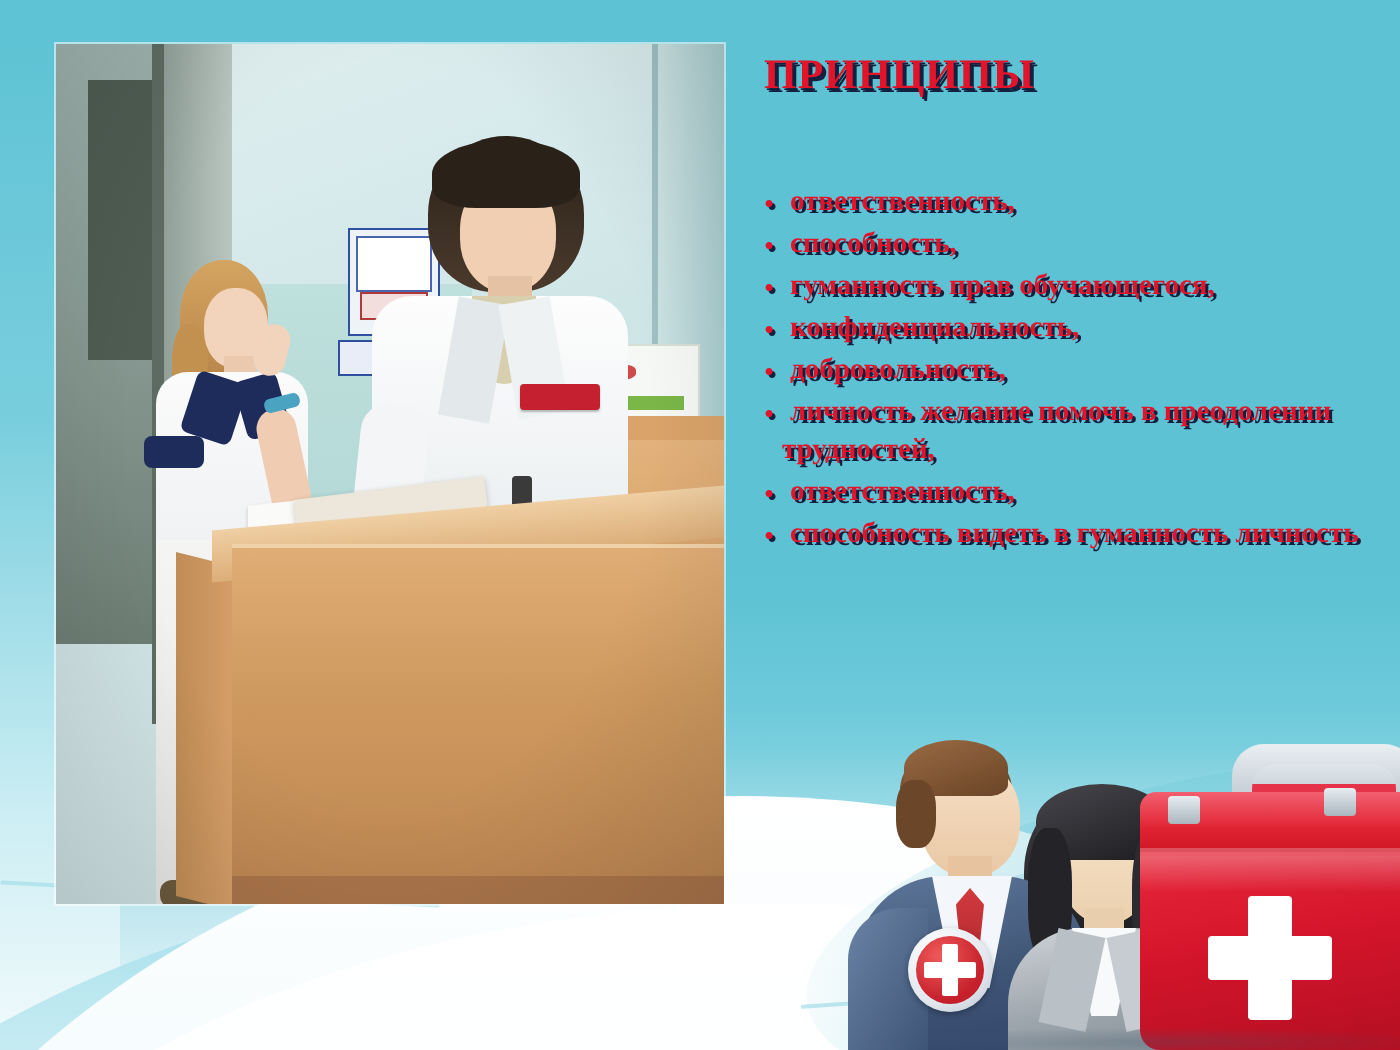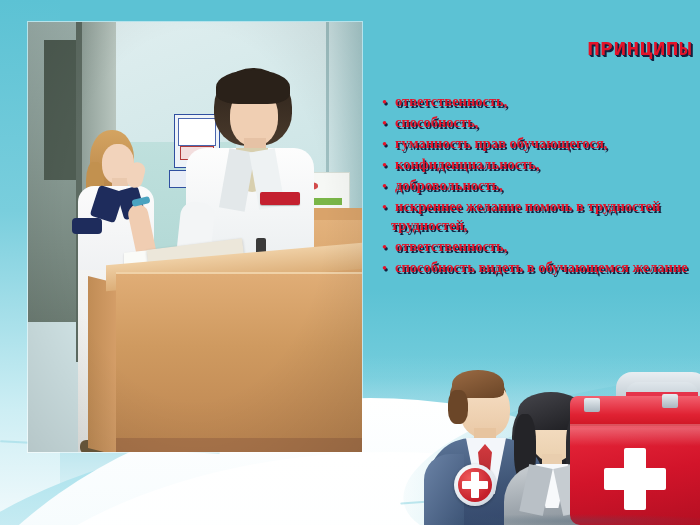--- a/index.html
+++ b/index.html
@@ -112,25 +112,24 @@
   .d-badge{left:232px;top:170px;width:40px;height:13px;background:#c4202f;border-radius:2px;box-shadow:0 1px 1px rgba(0,0,0,.25);}
   .d-armL{left:150px;top:180px;width:34px;height:72px;background:#f3f5f6;border-radius:14px;transform:rotate(6deg);}
   .d-docs{left:120px;top:222px;width:96px;height:28px;background:#ece7da;transform:rotate(-7deg);box-shadow:0 1px 3px rgba(0,0,0,.2);}
   
   .p-device{left:228px;top:216px;width:10px;height:18px;background:#3a3a3a;border-radius:2px;}
   .p-vignette{left:0;top:0;width:334px;height:430px;
     background:radial-gradient(ellipse at 50% 45%,rgba(0,0,0,0) 55%,rgba(0,0,0,.12) 100%);}
 
   
   #title{
-    position:absolute;left:382px;top:24px;width:310px;text-align:right;
-    font-family:Liberation Mono, monospace;font-weight:bold;font-size:21px;
+    position:absolute;left:382px;top:24px;width:310px;text-align:left;
+    font-family:Liberation Serif, serif;font-weight:bold;font-size:21px;
     line-height:27px;color:#e3142a;letter-spacing:.5px;
     text-shadow:2px 2px 0 #14203f, 1px 1px 0 #14203f;
-    margin-top:12px;
   }
   #title .tline{display:block;white-space:nowrap;}
 
   
   #bullets{
     position:absolute;left:378px;top:92px;width:318px;
     font-family:"Liberation Serif", serif;font-weight:bold;font-size:14.5px;
     color:#e3142a;text-shadow:1.5px 1.5px 0 #14203f;
   }
   .bitem{display:flex;align-items:flex-start;margin-bottom:2px;line-height:19px;}
@@ -298,29 +297,29 @@
       <div class="bitem">
         <span class="bdot">•</span>
         <span class="btxt">конфиденциальность,</span>
       </div>
       <div class="bitem">
         <span class="bdot">•</span>
         <span class="btxt">добровольность,</span>
       </div>
       <div class="bitem">
         <span class="bdot">•</span>
-        <span class="btxt">искреннее желание помочь в трудностей трудностей,</span>
+        <span class="btxt">личность желание помочь в преодолении трудностей,</span>
       </div>
       <div class="bitem">
         <span class="bdot">•</span>
         <span class="btxt">ответственность,</span>
       </div>
       <div class="bitem">
         <span class="bdot">•</span>
-        <span class="btxt">способность видеть в обучающемся желание</span>
+        <span class="btxt">способность видеть в гуманность личность</span>
       </div>
     </div>
 
   <div id="artwork">
     <div class="a-el a-glowM"></div>
 
     <div class="a-el f-hairBack"></div>
     <div class="a-el m-hair"></div>
     <div class="a-el m-head"></div>
     <div class="a-el m-hairTop"></div>

